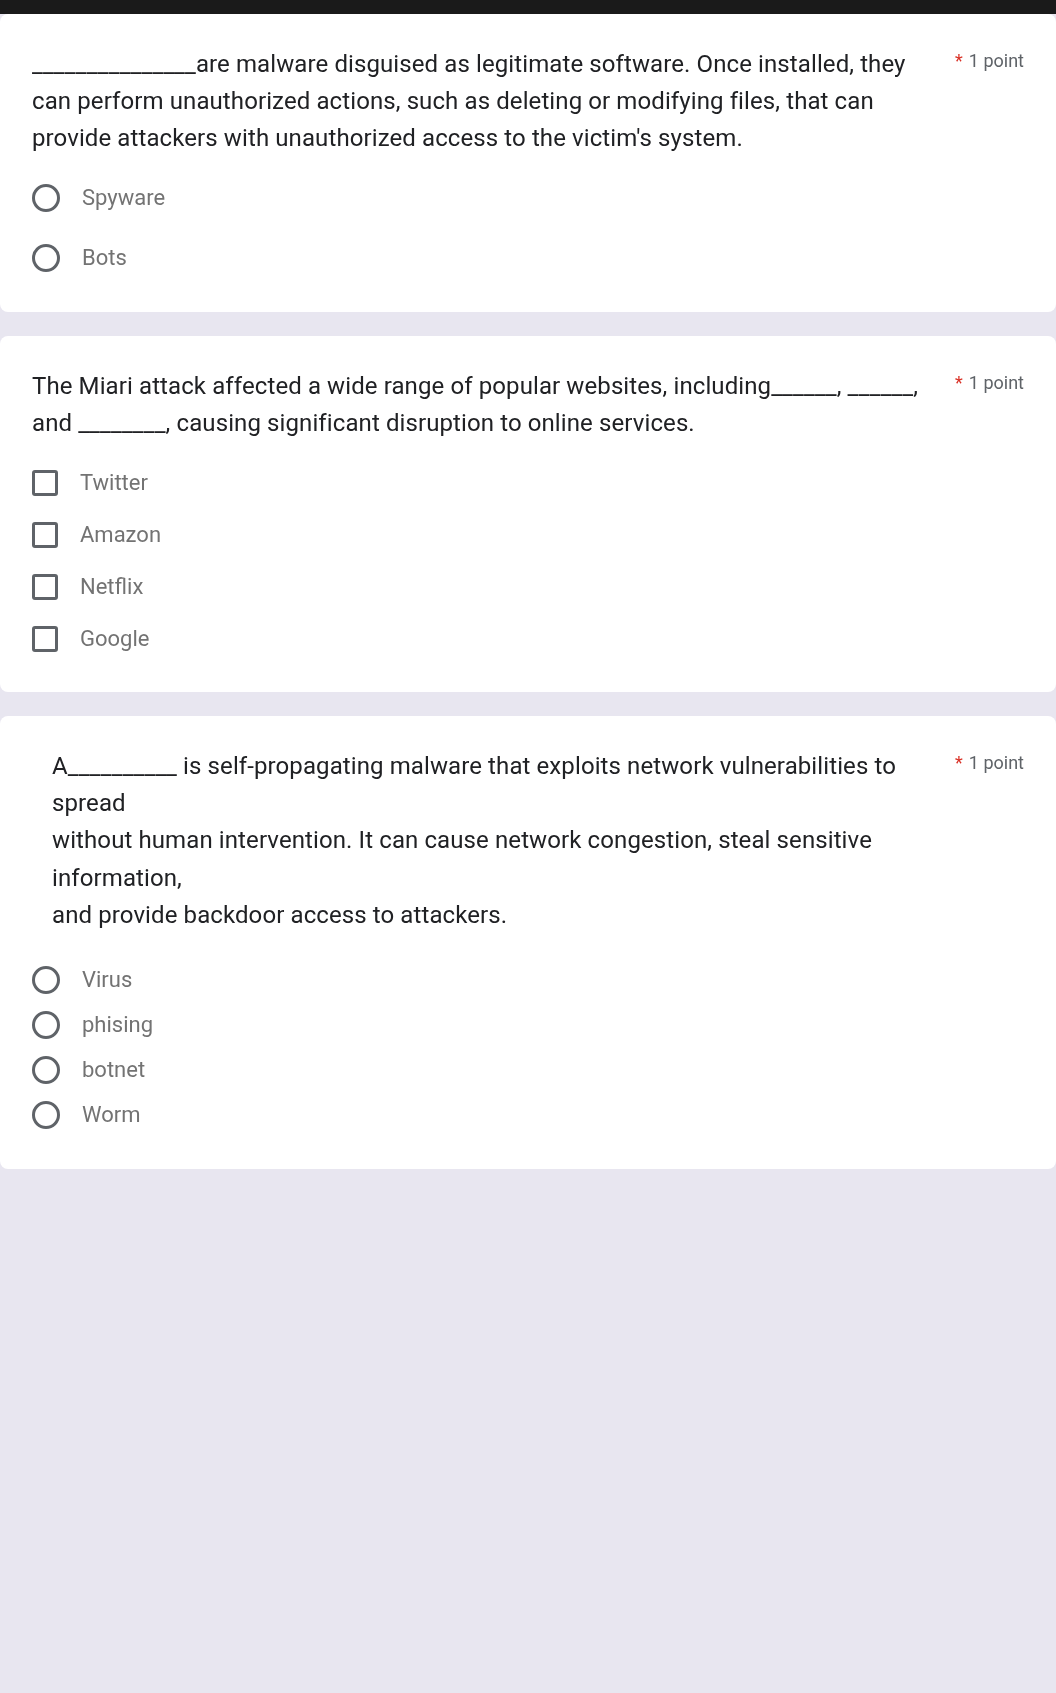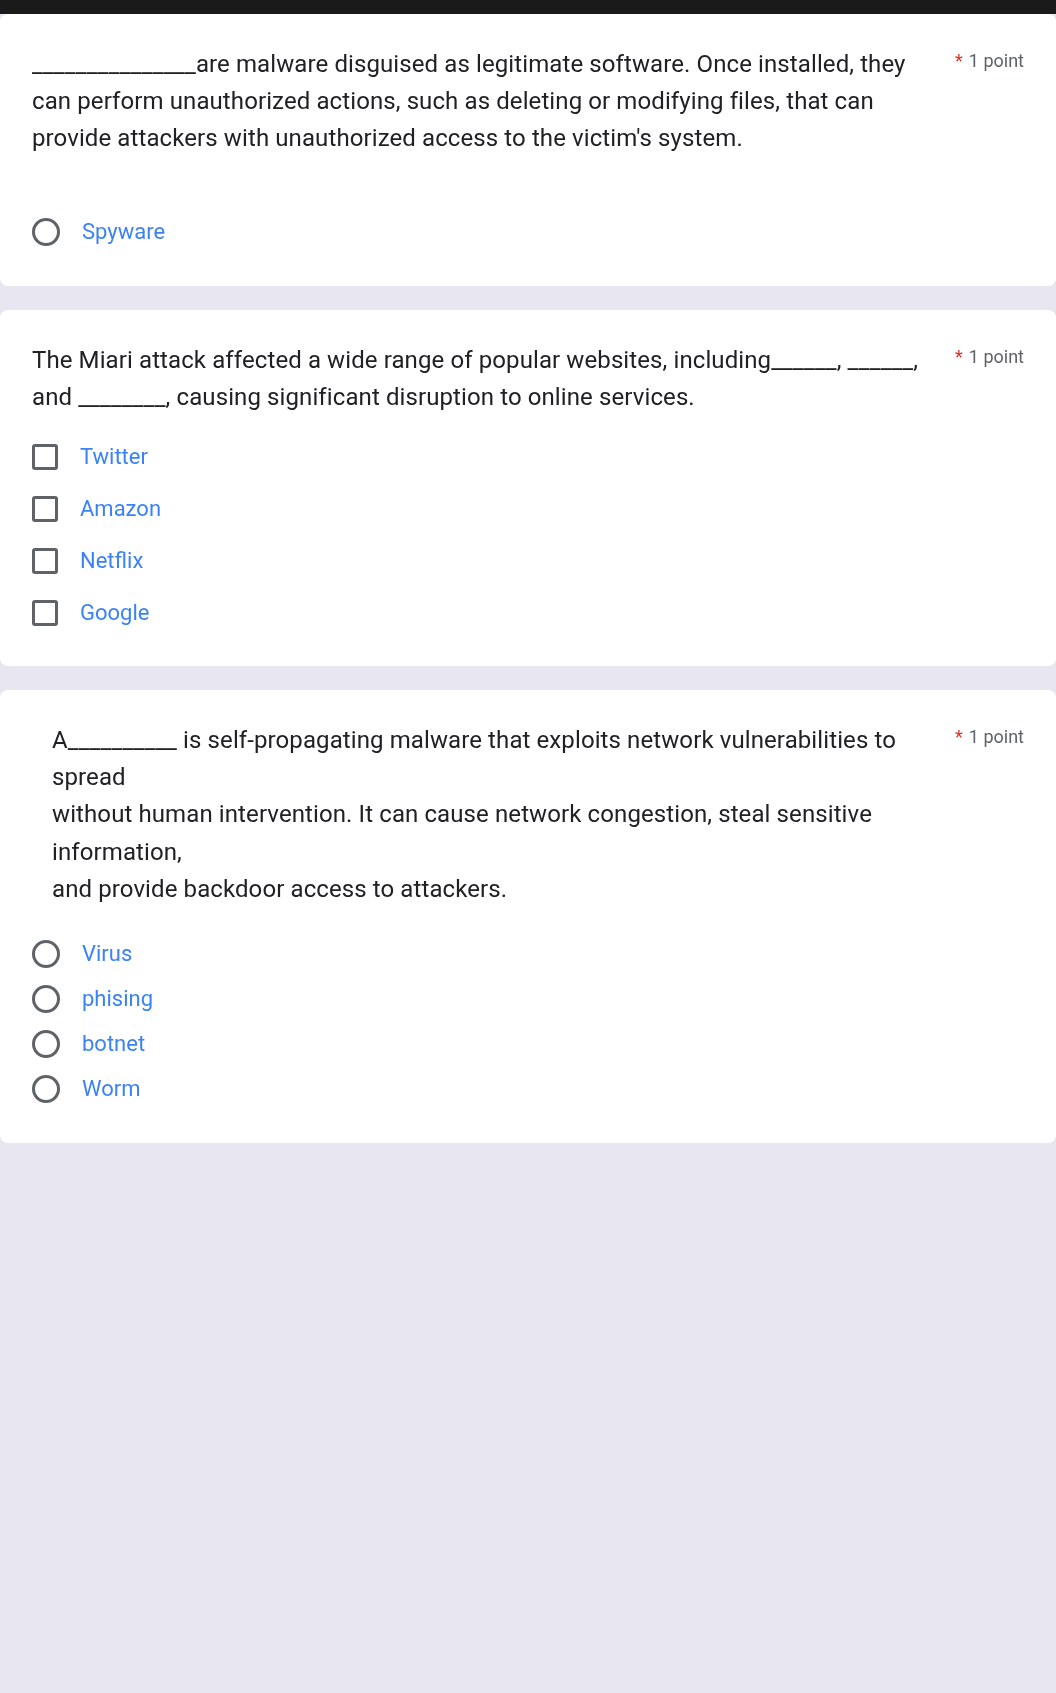--- a/index.html
+++ b/index.html
@@ -22,21 +22,21 @@
   .card:first-of-type {
     border-top-left-radius: 0;
     border-top-right-radius: 0;
     margin-top: 0;
   }
   .question-header {
     display: flex;
     align-items: flex-start;
     justify-content: space-between;
     gap: 20px;
-    margin-bottom: 60px;
+    margin-bottom: 26px;
   }
   .question-text {
     font-size: 24px;
     line-height: 1.55;
     color: #202124;
     flex: 1;
     letter-spacing: 0.1px;
   }
   .points-wrap {
     white-space: nowrap;
@@ -69,21 +69,21 @@
   }
   .checkbox-square {
     width: 26px;
     height: 26px;
     border: 3px solid #5f6368;
     border-radius: 3px;
     flex-shrink: 0;
   }
   .option-label {
     font-size: 22px;
-    color: #3b82f6;
+    color: #737373;
   }
   .q2 .question-header { margin-bottom: 28px; }
   .q2 .options { gap: 26px; }
   .q3 .question-header { margin-bottom: 32px; }
   .q3 .options { gap: 17px; }
 </style>
 </head>
 <body>
 
 <div class="top-bar"></div>
@@ -92,20 +92,24 @@
   <div class="question-header">
     <div class="question-text">_______________are  malware  disguised  as legitimate software. Once  installed, they can perform unauthorized actions, such as deleting or modifying files,  that can provide attackers with unauthorized access to the victim's system.</div>
     <div class="points-wrap">
       <span class="required-star">*</span><span>1 point</span>
     </div>
   </div>
   <div class="options">
     <div class="option-row">
       <div class="radio-circle"></div>
       <div class="option-label">Spyware</div>
+    </div>
+    <div class="option-row">
+      <div class="radio-circle"></div>
+      <div class="option-label">Bots</div>
     </div>
   </div>
 </div>
 
 <div class="card q2">
   <div class="question-header">
     <div class="question-text">The Miari attack affected a wide range of popular websites, including______, ______, and ________, causing significant disruption to online services.</div>
     <div class="points-wrap">
       <span class="required-star">*</span><span>1 point</span>
     </div>

